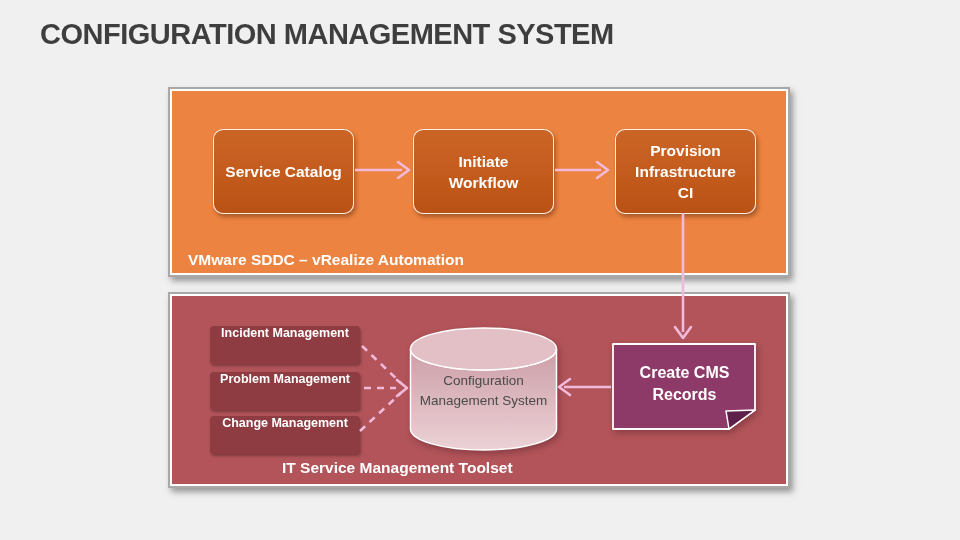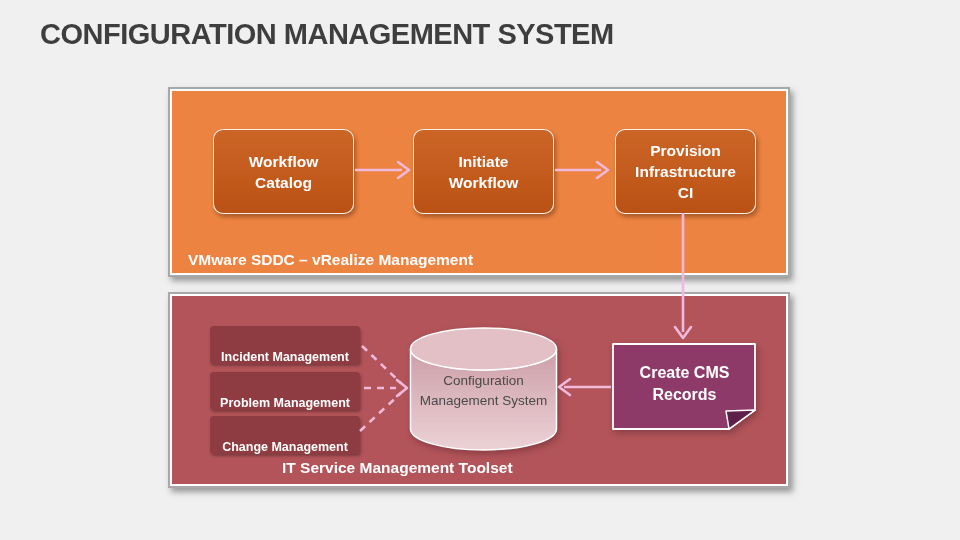--- a/index.html
+++ b/index.html
@@ -68,21 +68,21 @@
   .proc-box.p1{left:43px;}
   .proc-box.p2{left:243px;}
   .proc-box.p3{left:445px;text-align:center;}
   
   .src-box{
     position:absolute;
     left:40px;width:150px;height:38px;
     background:var(--red-box,#8e3b41);
     border-radius:4px;
     box-shadow:1px 2px 3px rgba(0,0,0,0.3);
-    display:flex;align-items:flex-end;justify-content:center;
+    display:flex;align-items:flex-start;justify-content:center;
     color:var(--white-text,#fff);
     font-weight:bold;
     font-size:12.5px;
     text-align:center;
   }
   .src-box.s1{top:32px;}
   .src-box.s2{top:78px;}
   .src-box.s3{top:122px;}
   
   .overlay{
@@ -133,29 +133,29 @@
 </style>
 </head>
 <body>
 
 <div class="slide">
 
   <h1 class="slide-title">CONFIGURATION MANAGEMENT SYSTEM</h1>
 
   <div class="panel panel-orange">
     <div class="proc-box p1">
-      <span>Workflow Catalog</span>
+      <span>Service Catalog</span>
     </div>
     <div class="proc-box p2">
       <span>Initiate Workflow</span>
     </div>
     <div class="proc-box p3">
       <span>Provision Infrastructure CI</span>
     </div>
-    <div class="panel-label">VMware SDDC – vRealize Management</div>
+    <div class="panel-label">VMware SDDC – vRealize Automation</div>
   </div>
 
   <div class="panel panel-red">
     <div class="src-box s1">
       <span>Incident Management</span>
     </div>
     <div class="src-box s2">
       <span>Problem Management</span>
     </div>
     <div class="src-box s3">

